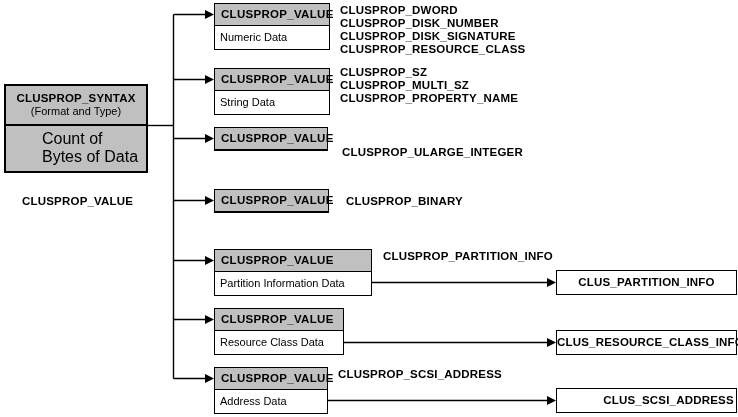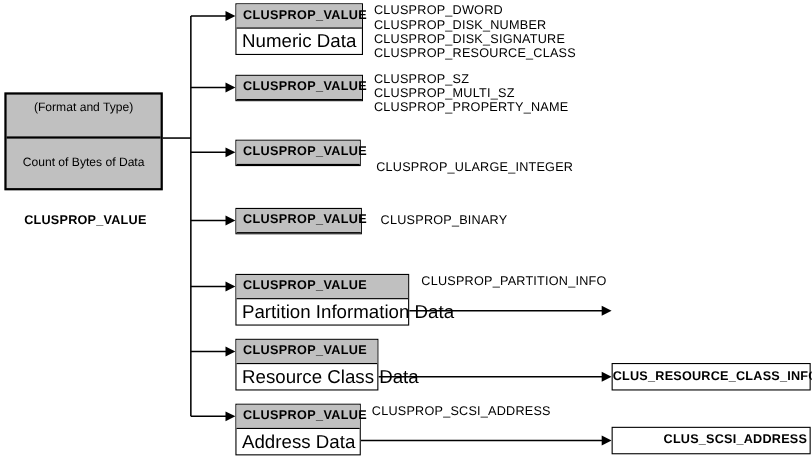--- a/index.html
+++ b/index.html
@@ -14,45 +14,46 @@
     position:absolute; left:4px; top:84px; width:144px; height:89px;
     background:#c0c0c0; border:2px solid #000; box-sizing:border-box;
   }
   .root-top {
     height:40px; border-bottom:2px solid #000; box-sizing:border-box;
     text-align:center; padding-top:6px; font-size:11px; line-height:13px;
   }
   .root-title {font-weight:bold; font-size:11.5px; letter-spacing:0.2px;}
   .root-bottom {
     height:43px; display:flex; align-items:center; justify-content:center;
-    font-size:11px;
+    font-size:16px;
+    padding-left:36px;
   }
   .caption {
     position:absolute; left:22px; top:195px;
     font-weight:bold; font-size:11.5px; letter-spacing:0.2px;
   }
 
   
   .vbox {
     position:absolute; left:214px; border:1px solid #000; background:#fff;
     box-sizing:border-box;
   }
   .vhead {
     height:22px; background:#c0c0c0; border-bottom:1px solid #000;
     box-sizing:border-box; font-weight:bold; font-size:11.5px;
     line-height:21px; padding-left:6px; letter-spacing:0.3px; white-space:nowrap;
   }
   .vbody {
-    height:23px; font-size:17px; line-height:23px; padding-left:5px;
+    height:23px; font-size:11px; line-height:23px; padding-left:5px;
     white-space:nowrap;
   }
 
   
   .labels {
-    position:absolute; font-weight:normal; font-size:11.5px; line-height:13px;
+    position:absolute; font-weight:bold; font-size:11.5px; line-height:13px;
     letter-spacing:0.2px; white-space:nowrap;
   }
 
   
   .rbox {
     position:absolute; left:556px; width:181px; height:25px;
     border:1px solid #000; box-sizing:border-box; background:#fff;
     text-align:center; line-height:23px; font-weight:bold; font-size:11.5px;
     letter-spacing:0.2px; white-space:nowrap;
   }
@@ -90,33 +91,35 @@
       <polygon points="205,315 205,324 214,319.5"></polygon>
       <polygon points="205,374 205,383 214,378.5"></polygon>
       <polygon points="547,278 547,287 556,282.5"></polygon>
       <polygon points="547,338 547,347 556,342.5"></polygon>
       <polygon points="547,396 547,405 556,400.5"></polygon>
     </g>
   </svg>
 
   <div class="root-box">
     <div class="root-top">
+      <div class="root-title">CLUSPROP_SYNTAX</div>
       <div>(Format and Type)</div>
     </div>
     <div class="root-bottom">Count of Bytes of Data</div>
   </div>
 
   <div class="caption">CLUSPROP_VALUE</div>
 
   <div class="vbox" style="top:3px; width:116px;">
     <div class="vhead">CLUSPROP_VALUE</div>
     <div class="vbody">Numeric Data</div>
   </div>
   <div class="vbox" style="top:68px; width:116px;">
     <div class="vhead">CLUSPROP_VALUE</div>
+    <div class="vbody">String Data</div>
   </div>
   <div class="vbox" style="top:127px; width:114px;">
     <div class="vhead">CLUSPROP_VALUE</div>
   </div>
   <div class="vbox" style="top:189px; width:115px;">
     <div class="vhead">CLUSPROP_VALUE</div>
   </div>
   <div class="vbox" style="top:249px; width:158px;">
     <div class="vhead">CLUSPROP_VALUE</div>
     <div class="vbody">Partition Information Data</div>
@@ -147,16 +150,17 @@
   <div class="labels" style="left:346px; top:195px;">
     <div>CLUSPROP_BINARY</div>
   </div>
   <div class="labels" style="left:383px; top:250px;">
     <div>CLUSPROP_PARTITION_INFO</div>
   </div>
   <div class="labels" style="left:338px; top:368px;">
     <div>CLUSPROP_SCSI_ADDRESS</div>
   </div>
 
+  <div class="rbox" style="top:270px;">CLUS_PARTITION_INFO</div>
   <div class="rbox" style="top:330px;">CLUS_RESOURCE_CLASS_INFO</div>
   <div class="rbox" style="top:388px;padding-left:44px;">CLUS_SCSI_ADDRESS</div>
 
 </div>
 
 </body></html>

